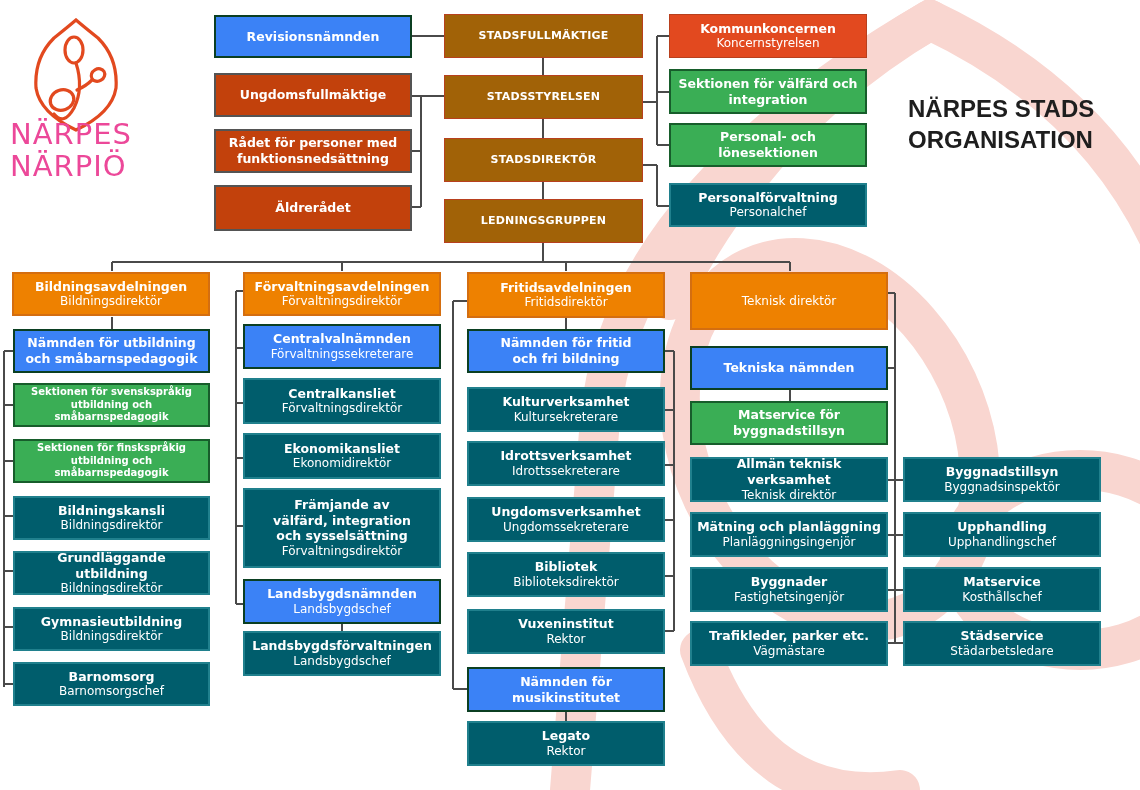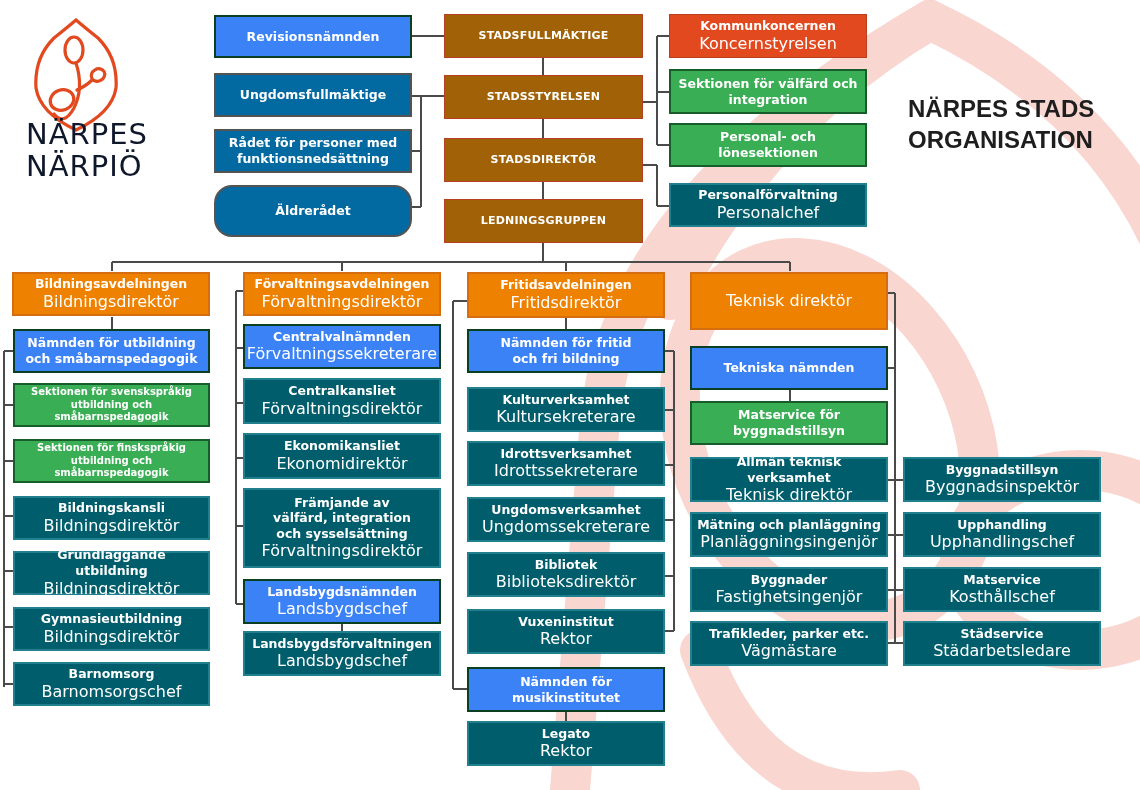--- a/index.html
+++ b/index.html
@@ -4,32 +4,32 @@
 <style>
   html, body { margin:0; padding:0; }
   body { width:1140px; height:790px; position:relative; overflow:hidden; background:#ffffff;
          font-family:"DejaVu Sans", "Liberation Sans", sans-serif; }
   #bg { position:absolute; left:0; top:0; width:1140px; height:790px; z-index:0; }
   #lines { position:absolute; left:0; top:0; width:1140px; height:790px; z-index:1; }
   .box { position:absolute; z-index:2; box-sizing:border-box; color:#fff; text-align:center;
          display:flex; flex-direction:column; justify-content:center; align-items:center;
          line-height:1.25; padding:0 4px; }
   .box .t { font-weight:bold; font-size:12.5px; }
-  .box .s { font-size:16px; font-weight:normal; }
+  .box .s { font-size:12px; font-weight:normal; }
   .box.small .t { font-size:10px; }
   .red { background:#a16207; border:1px solid #b8401e; }
   .red .t { font-size:11px; letter-spacing:0.2px; }
   .redsub { background:#e2491f; border:1px solid #b8401e; }
   .dgreen { background:#3b82f6; border:2px solid #0b3f22; }
   .lgreen { background:#3aae55; border:2px solid #175d2b; }
-  .grey { background:#0369a1; border:2px solid #545454; }
+  .grey { background:#c2410c; border:2px solid #545454; }
   .teal { background:#005d6c; border:2px solid #20808d; }
   .orange { background:#ee8100; border:2px solid #d46e10; }
   #logo { position:absolute; left:14px; top:18px; width:130px; height:175px; z-index:2; }
-  #logo-text { position:absolute; left:26px; top:118px; color:#0f172a; font-family:"DejaVu Sans", sans-serif;
+  #logo-text { position:absolute; left:10px; top:118px; color:#ec4899; font-family:"DejaVu Sans", sans-serif;
                font-size:29px; line-height:32px; letter-spacing:1px; z-index:3; }
   #title { position:absolute; left:908px; top:93px; color:#1e1e1e; font-family:"Liberation Sans", sans-serif;
            font-weight:bold; font-size:24px; line-height:31px; z-index:3; }
 </style>
 </head>
 <body>
 
 <svg id="bg" viewBox="0 0 1140 790">
   <g fill="none" stroke="#f9d6d0" stroke-width="40" stroke-linecap="round">
     <path d="M570 790 L600 420 Q620 200 930 20 Q1120 110 1180 290"></path>
@@ -126,21 +126,21 @@
 
 <div class="box dgreen" style="left:214px;top:15px;width:198px;height:43px;">
   <span class="t">Revisionsnämnden</span>
   </div>
 <div class="box grey" style="left:214px;top:73px;width:198px;height:44px;">
   <span class="t">Ungdomsfullmäktige</span>
   </div>
 <div class="box grey" style="left:214px;top:129px;width:198px;height:44px;">
   <span class="t">Rådet för personer med funktionsnedsättning</span>
   </div>
-<div class="box grey" style="left:214px;top:185px;width:198px;height:52px;border-radius:18px;">
+<div class="box grey" style="left:214px;top:185px;width:198px;height:46px;">
   <span class="t">Äldrerådet</span>
   </div>
 
 <div class="box red" style="left:444px;top:14px;width:199px;height:44px;">
   <span class="t">STADSFULLMÄKTIGE</span>
   </div>
 <div class="box red" style="left:444px;top:75px;width:199px;height:44px;">
   <span class="t">STADSSTYRELSEN</span>
   </div>
 <div class="box red" style="left:444px;top:138px;width:199px;height:44px;">

